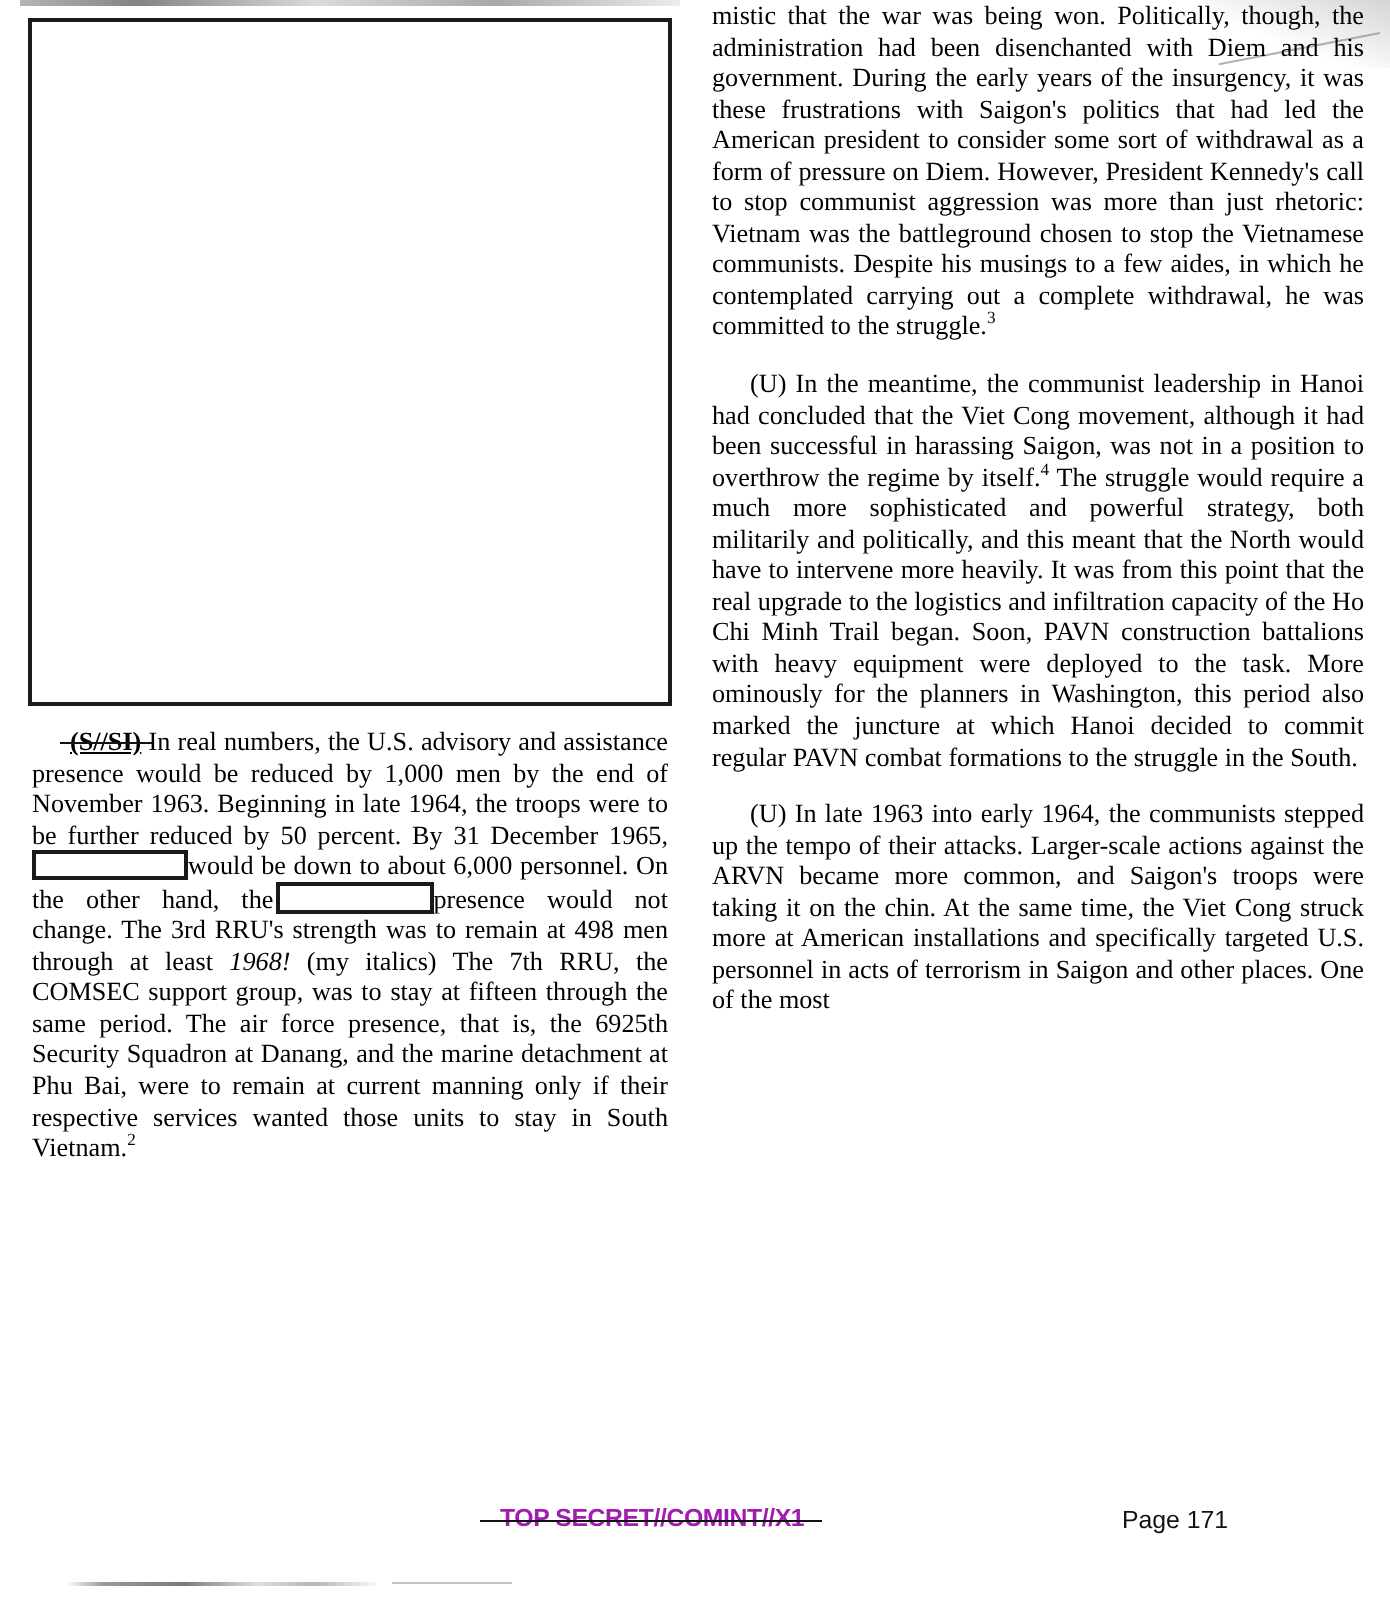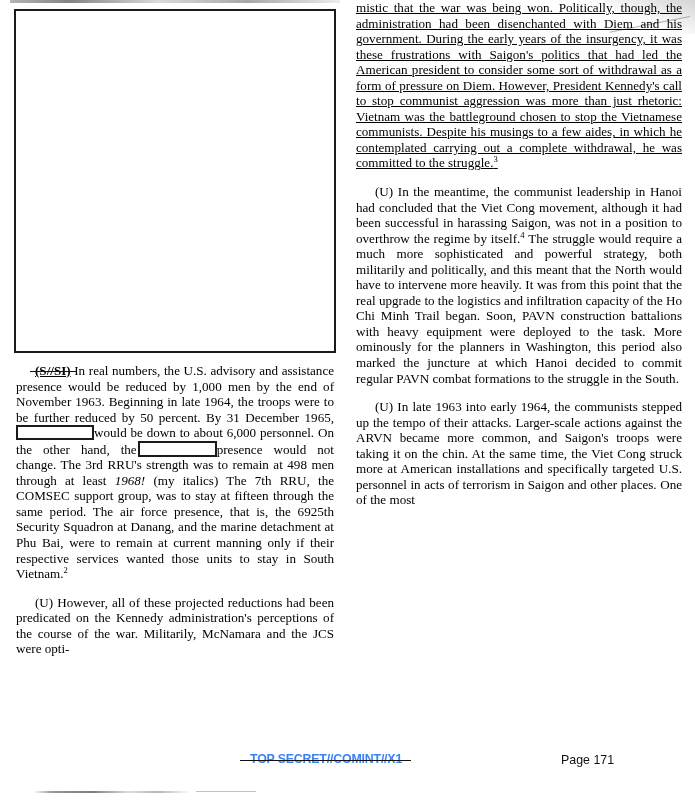--- a/index.html
+++ b/index.html
@@ -103,21 +103,20 @@
   }
 
   .col p {
     margin: 0 0 13px 0;
   }
   .col p.indent {
     text-indent: 19px;
   }
   .col p.noindent {
     text-indent: 0;
-    text-decoration: underline;
   }
 
   
   .blank-figure {
     position: absolute;
     left: 14px;
     top: 9px;
     width: 322px;
     height: 344px;
     border: 2px solid #1b1b1b;
@@ -175,21 +174,21 @@
     height: 22px;
   }
   .footer-class {
     position: absolute;
     left: 250px;
     top: 0px;
     font-family: "Liberation Sans", "DejaVu Sans", sans-serif;
     font-size: 12.4px;
     font-weight: 700;
     letter-spacing: -0.2px;
-    color: #3b82f6;
+    color: #a21caf;
     white-space: nowrap;
   }
   .footer-class::after {
     content: "";
     position: absolute;
     left: -10px;
     right: -9px;
     top: 54%;
     height: 1.6px;
     background: #111;
@@ -214,21 +213,20 @@
   <div class="fold-wedge"></div>
   <div class="fold-line"></div>
 
   <div class="blank-figure"></div>
 
   <div class="col col-left">
     <div class="figure-spacer"></div>
 
     <p class="indent"><span class="class-strike">(S//SI)</span><span> In real numbers, the U.S. advisory and assistance presence would be reduced by 1,000 men by the end of November 1963. Beginning in late 1964, the troops were to be further reduced by 50 percent. By 31 December 1965,</span><span class="redact redact-a"></span><span>would be down to about 6,000 personnel. On the other hand, the</span><span class="redact redact-b"></span><span>presence would not change. The 3rd RRU's strength was to remain at 498 men through at least </span><em>1968!</em><span> (my italics) The 7th RRU, the COMSEC support group, was to stay at fifteen through the same period. The air force presence, that is, the 6925th Security Squadron at Danang, and the marine detachment at Phu Bai, were to remain at current manning only if their respective services wanted those units to stay in South Vietnam.</span><sup>2</sup></p>
 
-    <p class="indent"><span>(U)</span><span> However, all of these projected reductions had been predicated on the Kennedy administration's perceptions of the course of the war. Militarily, McNamara and the JCS were opti-</span></p>
   </div>
 
   <div class="col col-right">
 
     <p class="noindent"><span>mistic that the war was being won. Politically, though, the administration had been disenchanted with Diem and his government. During the early years of the insurgency, it was these frustrations with Saigon's politics that had led the American president to consider some sort of withdrawal as a form of pressure on Diem. However, President Kennedy's call to stop communist aggression was more than just rhetoric: Vietnam was the battleground chosen to stop the Vietnamese communists. Despite his musings to a few aides, in which he contemplated carrying out a complete withdrawal, he was committed to the struggle.</span><sup>3</sup></p>
 
     <p class="indent"><span>(U)</span><span> In the meantime, the communist leadership in Hanoi had concluded that the Viet Cong movement, although it had been successful in harassing Saigon, was not in a position to overthrow the regime by itself.</span><sup>4</sup><span> The struggle would require a much more sophisticated and powerful strategy, both militarily and politically, and this meant that the North would have to intervene more heavily. It was from this point that the real upgrade to the logistics and infiltration capacity of the Ho Chi Minh Trail began. Soon, PAVN construction battalions with heavy equipment were deployed to the task. More ominously for the planners in Washington, this period also marked the juncture at which Hanoi decided to commit regular PAVN combat formations to the struggle in the South.</span></p>
 
     <p class="indent"><span>(U)</span><span> In late 1963 into early 1964, the communists stepped up the tempo of their attacks. Larger-scale actions against the ARVN became more common, and Saigon's troops were taking it on the chin. At the same time, the Viet Cong struck more at American installations and specifically targeted U.S. personnel in acts of terrorism in Saigon and other places. One of the most</span></p>
   </div>

